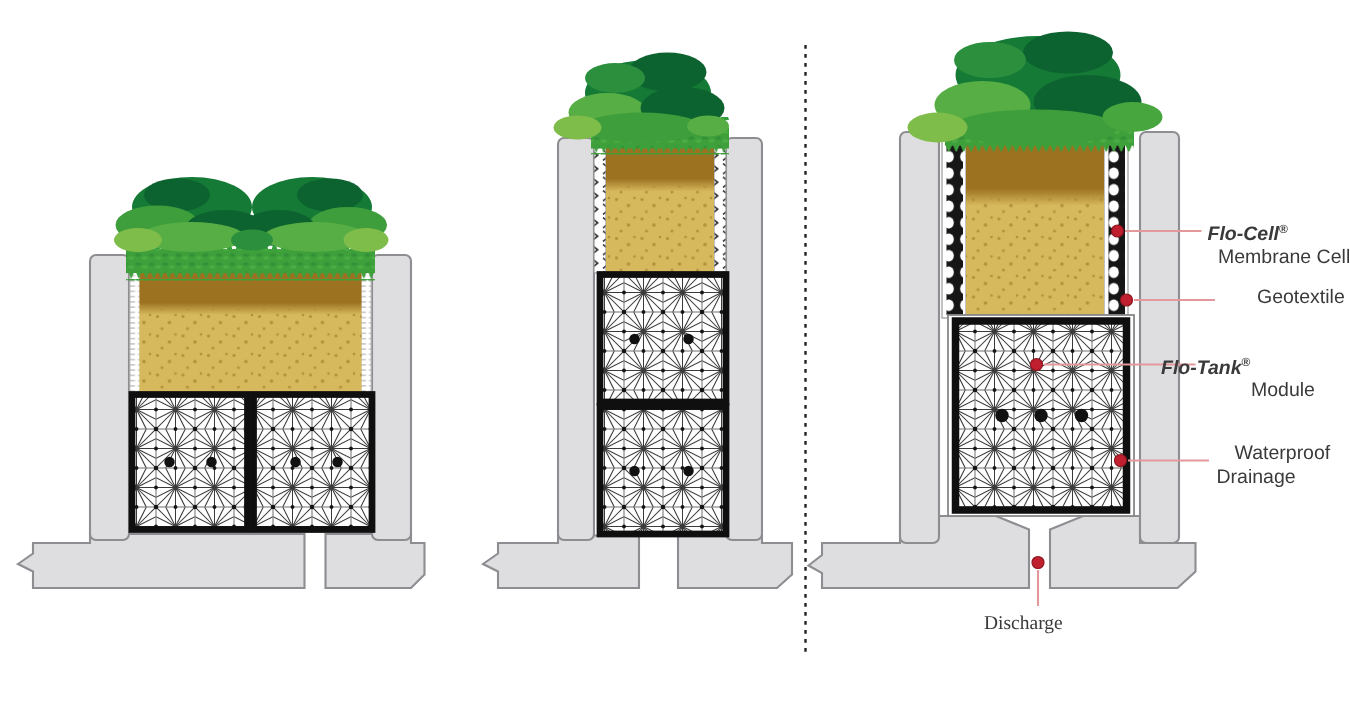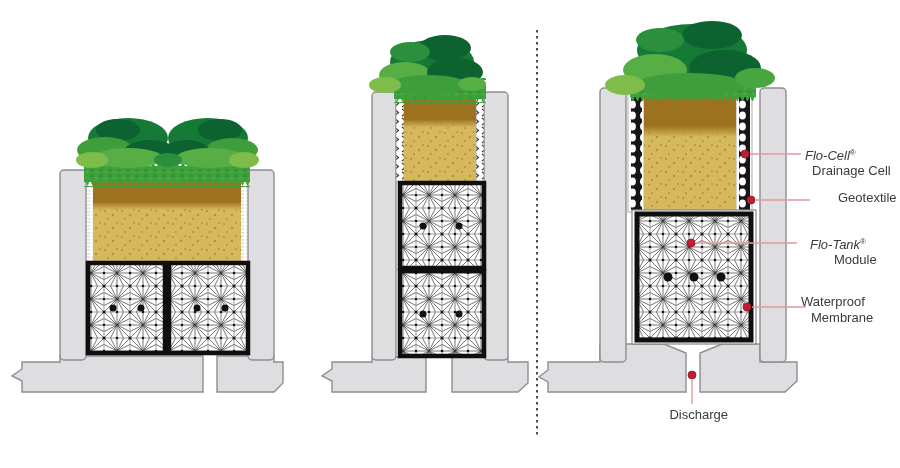--- a/index.html
+++ b/index.html
@@ -11,23 +11,23 @@
     overflow:hidden;
   }
   #art{position:absolute;left:0;top:0;}
   .lbl{
     position:absolute;
     font-size:13px;
     color:#3a3a3a;
     white-space:nowrap;
     line-height:15px;
   }
-  .lbl.bold{font-weight:normal;font-style:italic;}
+  .lbl.bold{font-weight:bold;font-style:italic;}
   .lbl sup{font-size:8px;font-style:normal;}
-  .lbl.center{width:72px;text-align:right;}
+  .lbl.center{width:72px;text-align:left;font-family:Liberation Serif, serif;}
 </style>
 </head>
 <body>
 
 <div id="stage">
 
 <svg id="art" width="900" height="468" viewBox="0 0 900 468">
   <defs>
 
     <pattern id="truss" width="26" height="26" patternUnits="userSpaceOnUse">
@@ -248,21 +248,21 @@
   <g fill="#c01f2f" stroke="#8e1620" stroke-width="0.8">
     <circle cx="745" cy="154" r="4"></circle>
     <circle cx="751" cy="200" r="4"></circle>
     <circle cx="691" cy="243" r="4"></circle>
     <circle cx="747" cy="307" r="4"></circle>
     <circle cx="692" cy="375" r="4"></circle>
   </g>
 </svg>
 
 <div class="lbl bold" style="left:805px;top:145px"><span>Flo-Cell</span><sup>®</sup></div>
-<div class="lbl" style="left:812px;top:163px">Drainage Cell</div>
+<div class="lbl" style="left:812px;top:163px">Membrane Cell</div>
 <div class="lbl" style="left:838px;top:190px">Geotextile</div>
-<div class="lbl bold" style="left:810px;top:234px"><span>Flo-Tank</span><sup>®</sup></div>
+<div class="lbl bold" style="left:774px;top:234px"><span>Flo-Tank</span><sup>®</sup></div>
 <div class="lbl" style="left:834px;top:252px">Module</div>
-<div class="lbl" style="left:801px;top:294px">Waterproof</div>
-<div class="lbl" style="left:811px;top:310px">Membrane</div>
+<div class="lbl" style="left:823px;top:294px">Waterproof</div>
+<div class="lbl" style="left:811px;top:310px">Drainage</div>
 <div class="lbl center" style="left:656px;top:407px">Discharge</div>
 
 </div>
 
 </body></html>

